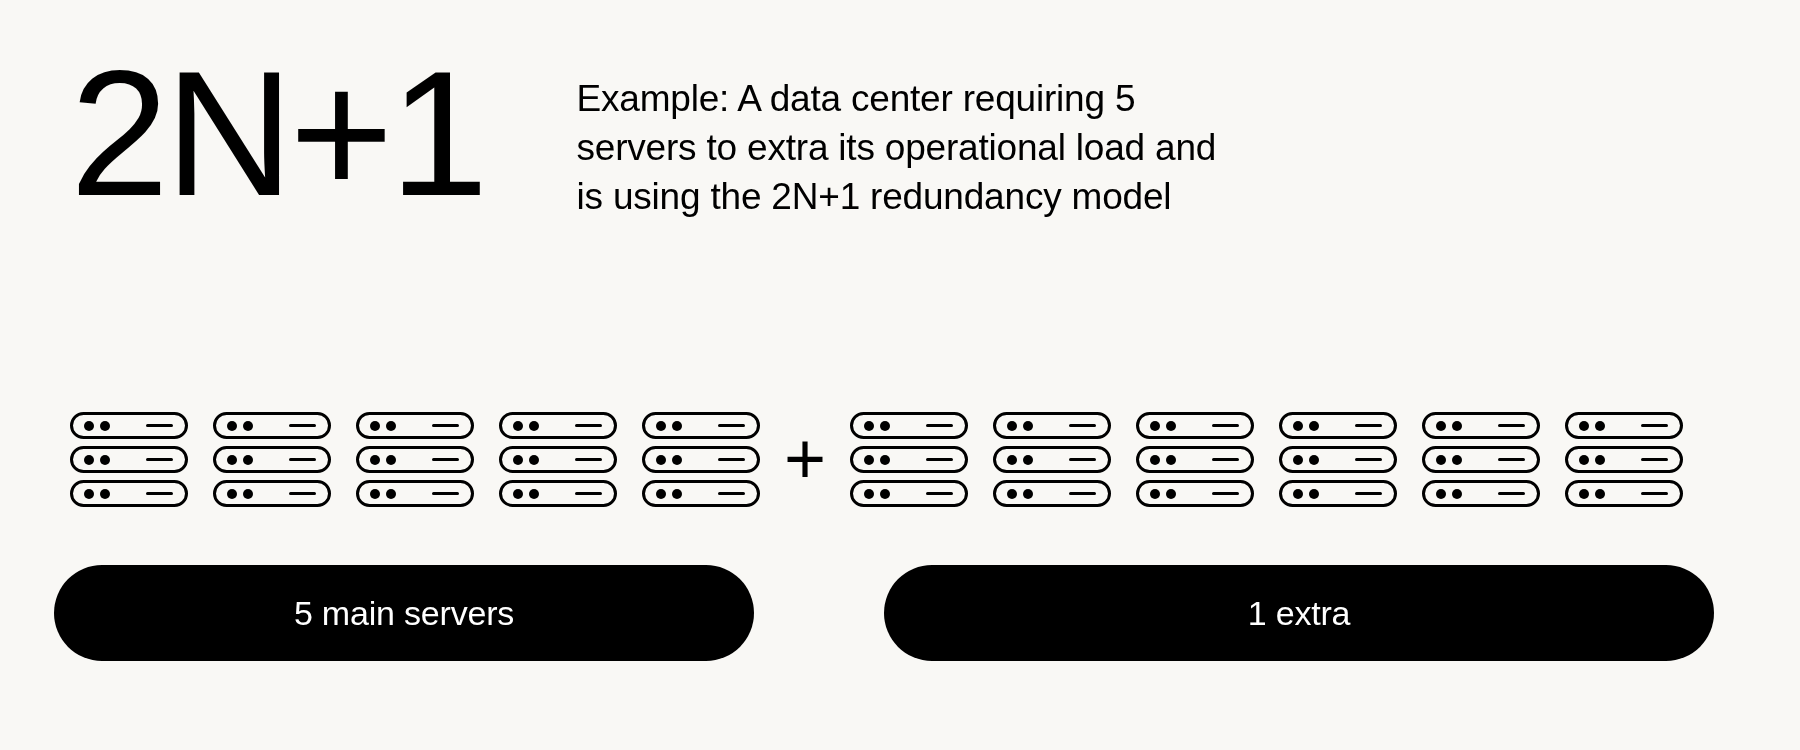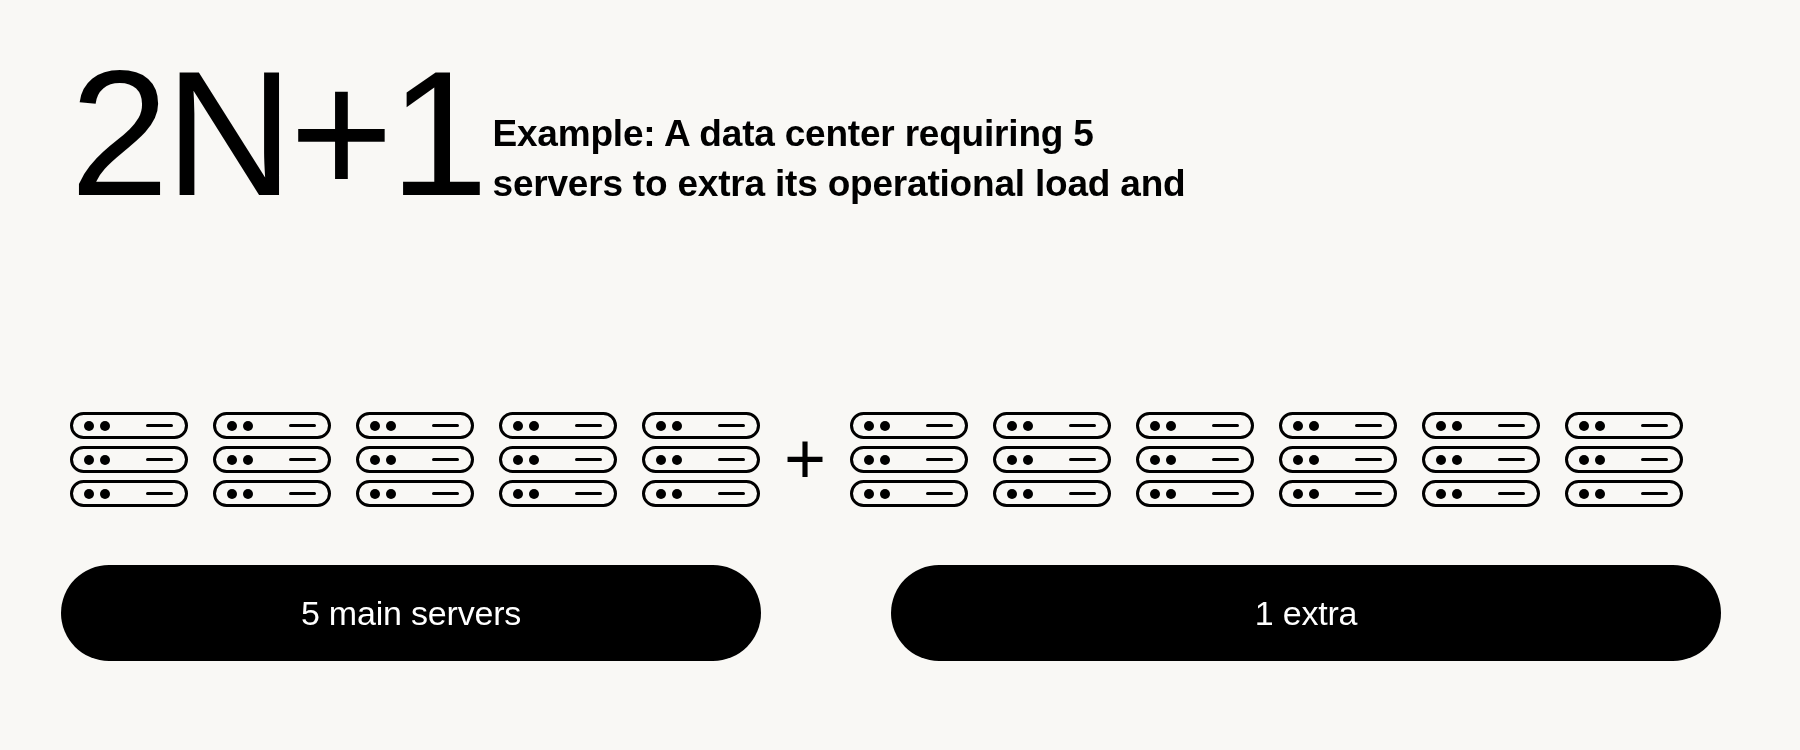--- a/index.html
+++ b/index.html
@@ -20,38 +20,39 @@
     width: 1800px;
     height: 750px;
   }
 
   
   .header {
     position: absolute;
     left: 70px;
     top: 52px;
     display: flex;
-    align-items: flex-end;
+    align-items: flex-start;
+    gap: 92px;
   }
   .headline {
     font-size: 178px;
     line-height: 0.92;
     font-weight: 400;
     letter-spacing: -4px;
     white-space: nowrap;
     margin: 0;
     padding: 0;
     font-family: "Liberation Sans", sans-serif;
   }
   .desc {
-    margin: 8px;
+    margin: 0;
     padding-top: 22px;
     font-size: 37px;
     line-height: 1.33;
-    font-weight: 700;
+    font-weight: 400;
     letter-spacing: -0.2px;
     max-width: 900px;
   }
   .desc-line { display: block; }
 
   
   .diagram {
     position: absolute;
     left: 70px;
     top: 412px;
@@ -110,21 +111,21 @@
     right: 12px;
     width: 27px;
     height: 3.5px;
     background: #000;
     border-radius: 2px;
   }
 
   
   .labels {
     position: absolute;
-    left: 61px;
+    left: 54px;
     top: 565px;
     width: 1660px;
     display: flex;
     align-items: flex-end;
   }
   .pill {
     background: #000000;
     color: #ffffff;
     border-radius: 48px;
     height: 96px;
@@ -142,20 +143,21 @@
 </head>
 <body>
 
 <div class="canvas">
 
   <div class="header">
     <div class="headline">2N+1</div>
     <div class="desc">
       <span class="desc-line">Example: A data center requiring 5</span>
       <span class="desc-line">servers to extra its operational load and</span>
+      <span class="desc-line">is using the 2N+1 redundancy model</span>
     </div>
   </div>
 
   <div class="diagram">
     <div class="group left">
       <div class="stack">
         <div class="server-unit">
             <span class="led led-a"></span>
             <span class="led led-b"></span>
             <span class="bar"></span>

